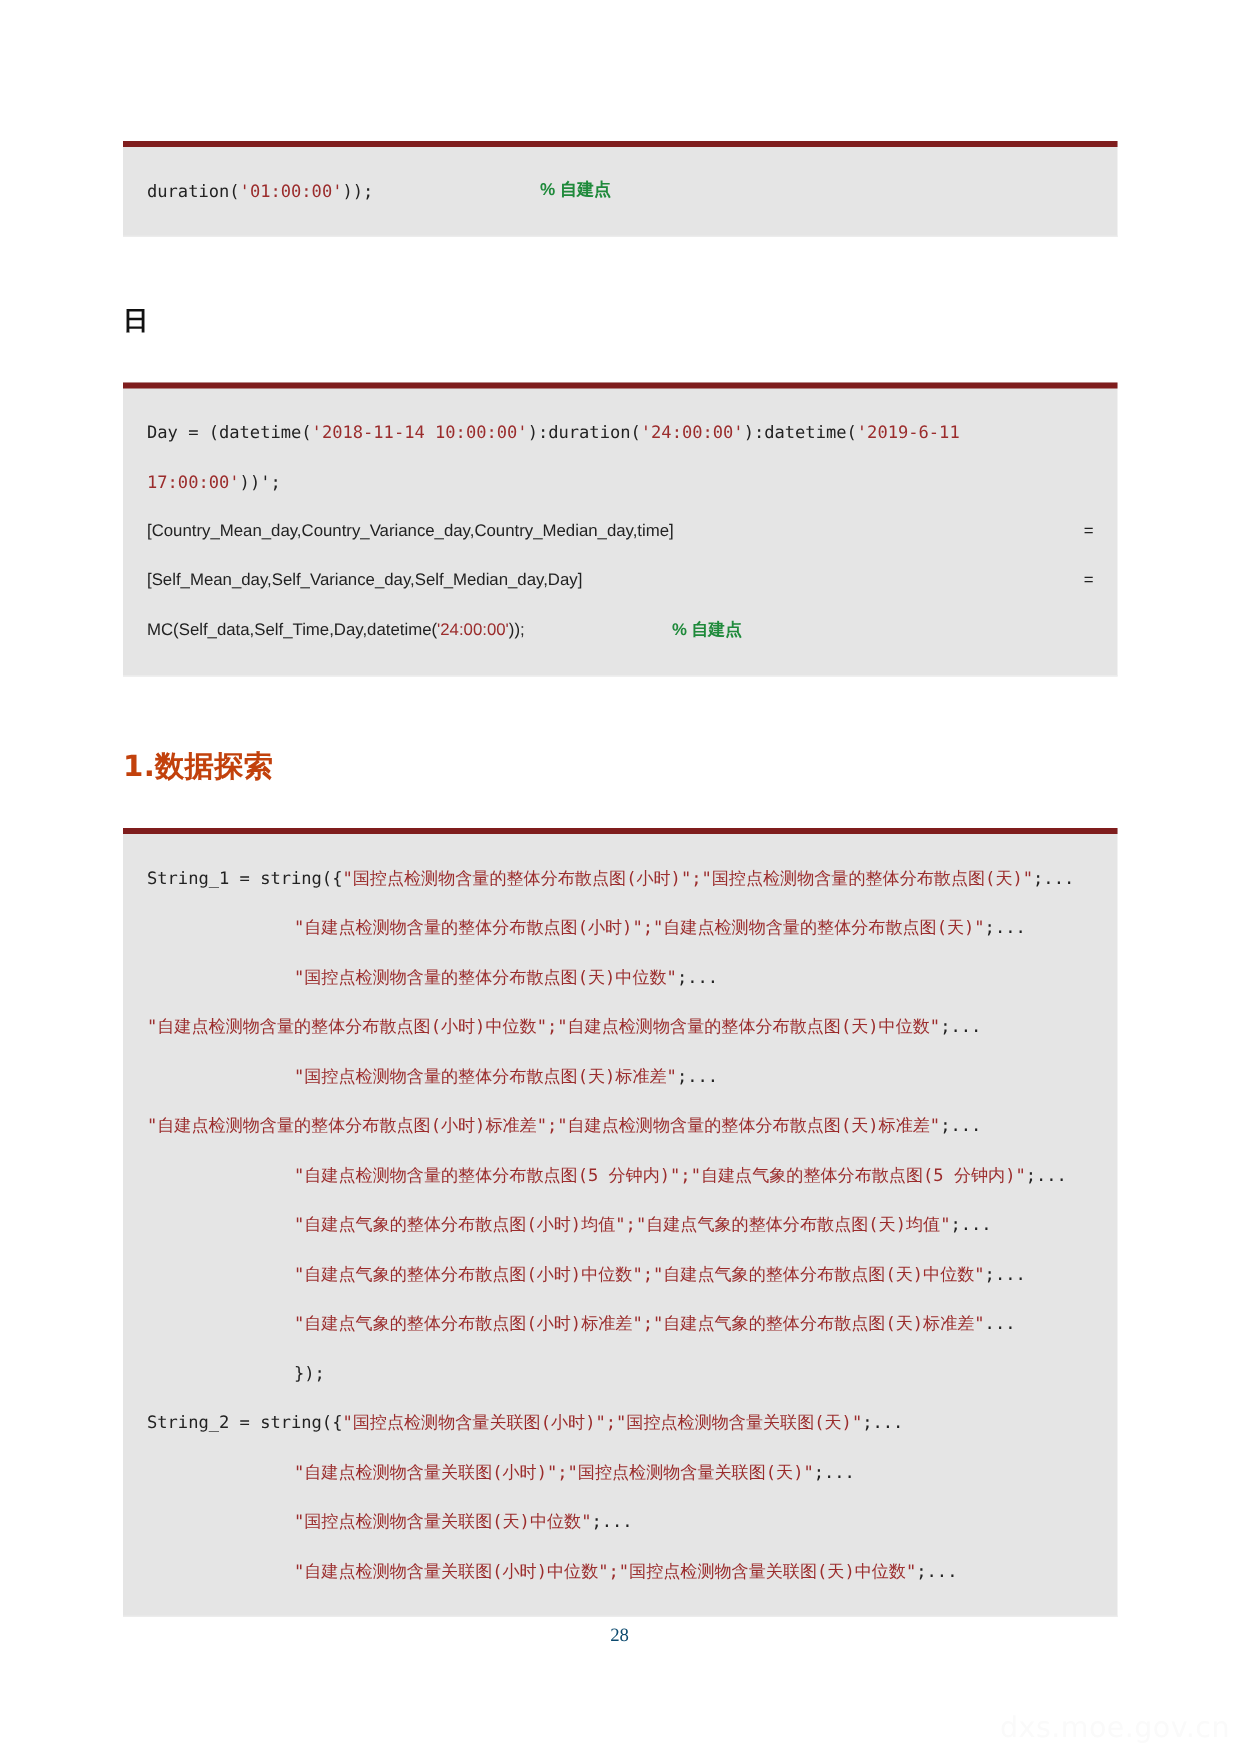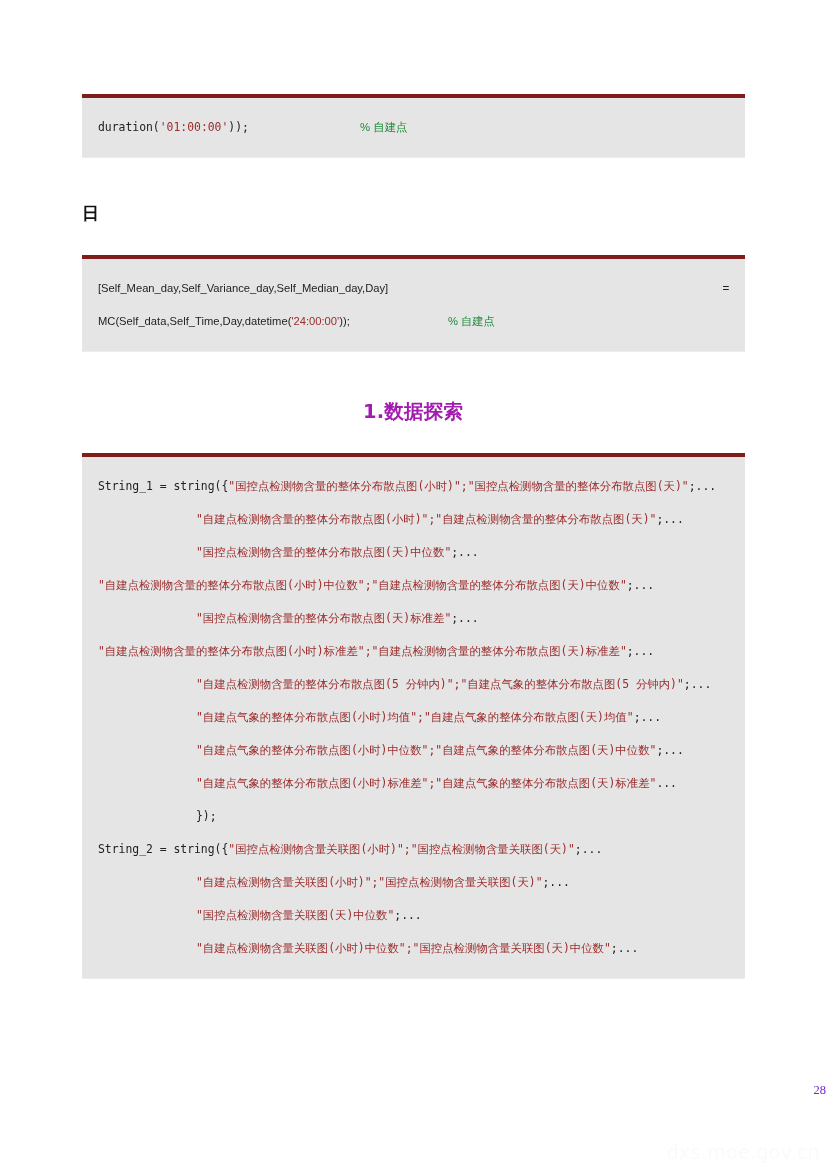--- a/index.html
+++ b/index.html
@@ -50,21 +50,21 @@
   }
   .code-line.ind {
     padding-left: 114px;
     text-indent: 0;
   }
   .code-line.ind-hang {
     padding-left: 114px;
     text-indent: -98px;
   }
   .str { color: #9b2c2c; }
-  .cmt { color: #1f8a3b; font-family: "Liberation Sans","DejaVu Sans",sans-serif; }
+  .cmt { color: #1f8a3b; font-family: "Liberation Sans","DejaVu Sans",sans-serif; font-weight: bold; }
   .eq-right {
     position: absolute;
     right: 16px;
     top: 0;
     color: #222222;
   }
   .cmt-col {
     position: absolute;
     left: 278px;
     top: 0;
@@ -86,43 +86,42 @@
     font-weight: bold;
     font-size: 17px;
     color: #111111;
     margin: 0;
     padding: 0;
   }
   h1.doc-h1 {
     font-family: "DejaVu Sans", "Liberation Sans", sans-serif;
     font-weight: bold;
     font-size: 19.5px;
-    color: #a21caf;
+    color: #c2410c;
     margin: 0;
     padding: 0;
     letter-spacing: 0.2px;
-    text-align: center;
   }
 
   .gap-a { height: 44px; }
   .gap-b { height: 30px; }
   .gap-c { height: 46px; }
   .gap-d { height: 28px; }
   .top-gap { height: 94px; }
 
   
   .page-number {
     position: absolute;
     left: 0;
     right: 0;
     top: 1083px;
-    text-align: right;
+    text-align: center;
     font-family: "Liberation Serif", "DejaVu Serif", serif;
     font-size: 12.5px;
-    color: #6d28d9;
+    color: #0c4a6e;
   }
   .watermark {
     position: absolute;
     right: 6px;
     bottom: 6px;
     font-family: "DejaVu Sans", "Liberation Sans", sans-serif;
     font-size: 19px;
     color: #fafafa;
     letter-spacing: 0.3px;
     user-select: none;
@@ -139,22 +138,23 @@
     <div class="code-line"><span>duration(</span><span class="str">'01:00:00'</span><span>));</span><span class="cmt cmt-col">% 自建点</span></div>
   </div>
 
   <div class="gap-a"></div>
 
   <h2 class="doc-h">日</h2>
 
   <div class="gap-b"></div>
 
   <div class="code-block">
-
-    <div class="code-line sans"><span class="eq-right">=</span></div>
+    <div class="code-line"><span>Day = (datetime(</span><span class="str">'2018-11-14 10:00:00'</span><span>):duration(</span><span class="str">'24:00:00'</span><span>):datetime(</span><span class="str">'2019-6-11 17:00:00'</span><span>))';</span></div>
+
+    <div class="code-line sans"><span>[Country_Mean_day,Country_Variance_day,Country_Median_day,time]</span><span class="eq-right">=</span></div>
 
 
     <div class="code-line sans"><span>[Self_Mean_day,Self_Variance_day,Self_Median_day,Day]</span><span class="eq-right">=</span></div>
 
     <div class="code-line sans"><span>MC(Self_data,Self_Time,Day,datetime(</span><span class="str">'24:00:00'</span><span>));</span><span class="cmt cmt-col2">% 自建点</span></div>
   </div>
 
   <div class="gap-c"></div>
 
   <h1 class="doc-h1">1.数据探索</h1>

